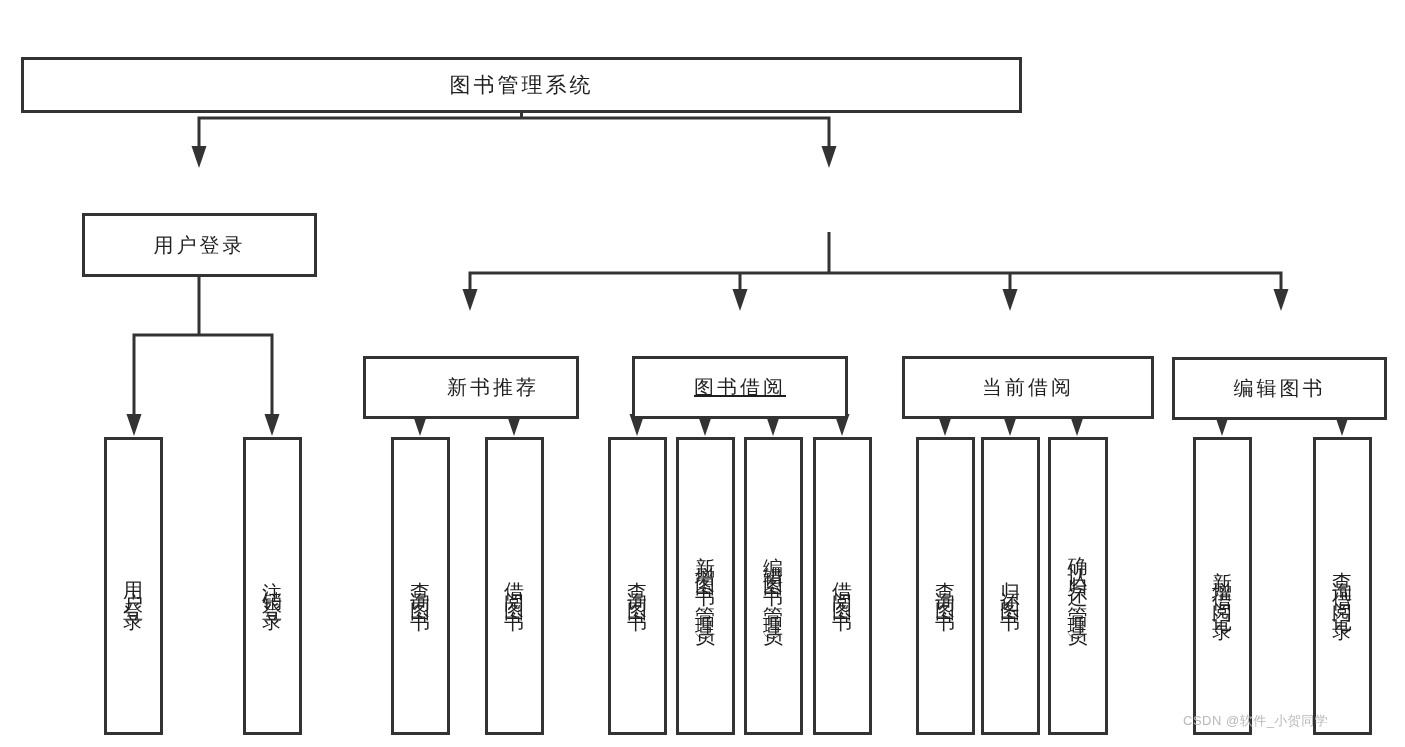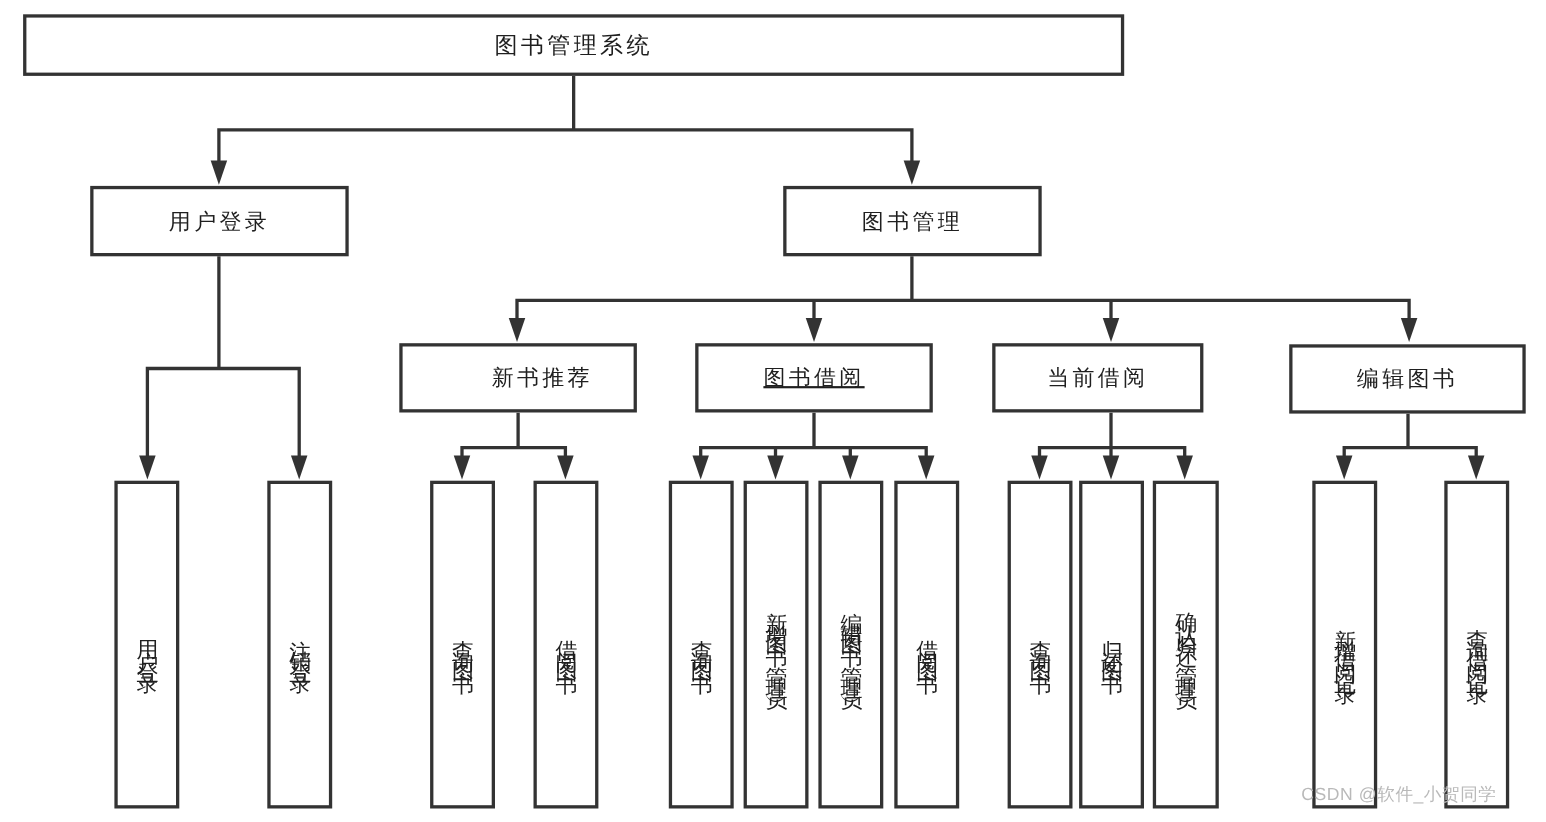--- a/index.html
+++ b/index.html
@@ -16,32 +16,32 @@
     position: absolute;
     box-sizing: border-box;
     border: 3px solid #333333;
     background: #ffffff;
     display: flex;
     align-items: center;
     justify-content: center;
     color: #1f1f1f;
     z-index: 2;
   }
-  .h  { font-size: 20px; letter-spacing: 3px; white-space: nowrap; }
+  .h  { font-size: 20px; letter-spacing: 3px; white-space: nowrap; margin-top: 44px; }
   .rootbox { font-size: 21px; }
   .v {
     writing-mode: vertical-rl;
     font-size: 20px;
     letter-spacing: 10px;
     line-height: 1;
   }
   .watermark {
     position: absolute;
     left: 1183px; top: 712px;
-    font-size: 16px;
+    font-size: 13px;
     letter-spacing: 0.5px;
     color: #b9b9b9;
     white-space: nowrap;
     z-index: 6;
   }
 </style>
 </head>
 <body>
 
 <div id="stage">
@@ -85,25 +85,24 @@
       <polygon points="1002.5,414 1017.5,414 1010,436"></polygon>
       <polygon points="1069.5,414 1084.5,414 1077,436"></polygon>
       <polygon points="1214.5,414 1229.5,414 1222,436"></polygon>
       <polygon points="1334.5,414 1349.5,414 1342,436"></polygon>
     </g>
   </svg>
 
   <div class="node h rootbox" style="left:21px; top:13px; width:1001px; height:56px;">图书管理系统</div>
 
   <div class="node h" style="left:82px; top:169px; width:235px; height:64px;">用户登录</div>
-  <div class="node h" style="left:712px; top:169px; width:235px; height:64px;">图书管理</div>
 
   <div class="node h" style="left:363px; top:312px; width:216px; height:63px;padding-left:44px;">新书推荐</div>
   <div class="node h" style="left:632px; top:312px; width:216px; height:63px;text-decoration:underline;">图书借阅</div>
-  <div class="node h" style="left:902px; top:312px; width:192px; height:63px;">当前借阅</div>
+  <div class="node h" style="left:902px; top:312px; width:252px; height:63px;">当前借阅</div>
   <div class="node h" style="left:1172px; top:313px; width:215px; height:63px;">编辑图书</div>
 
   <div class="node v" style="left:104px; top:437px; width:59px; height:298px;">用户登录</div>
   <div class="node v" style="left:243px; top:437px; width:59px; height:298px;">注销登录</div>
 
   <div class="node v" style="left:391px; top:437px; width:59px; height:298px;">查询图书</div>
   <div class="node v" style="left:485px; top:437px; width:59px; height:298px;">借阅图书</div>
 
   <div class="node v" style="left:608px; top:437px; width:59px; height:298px;">查询图书</div>
   <div class="node v" style="left:676px; top:437px; width:59px; height:298px;">新增图书（管理员）</div>

